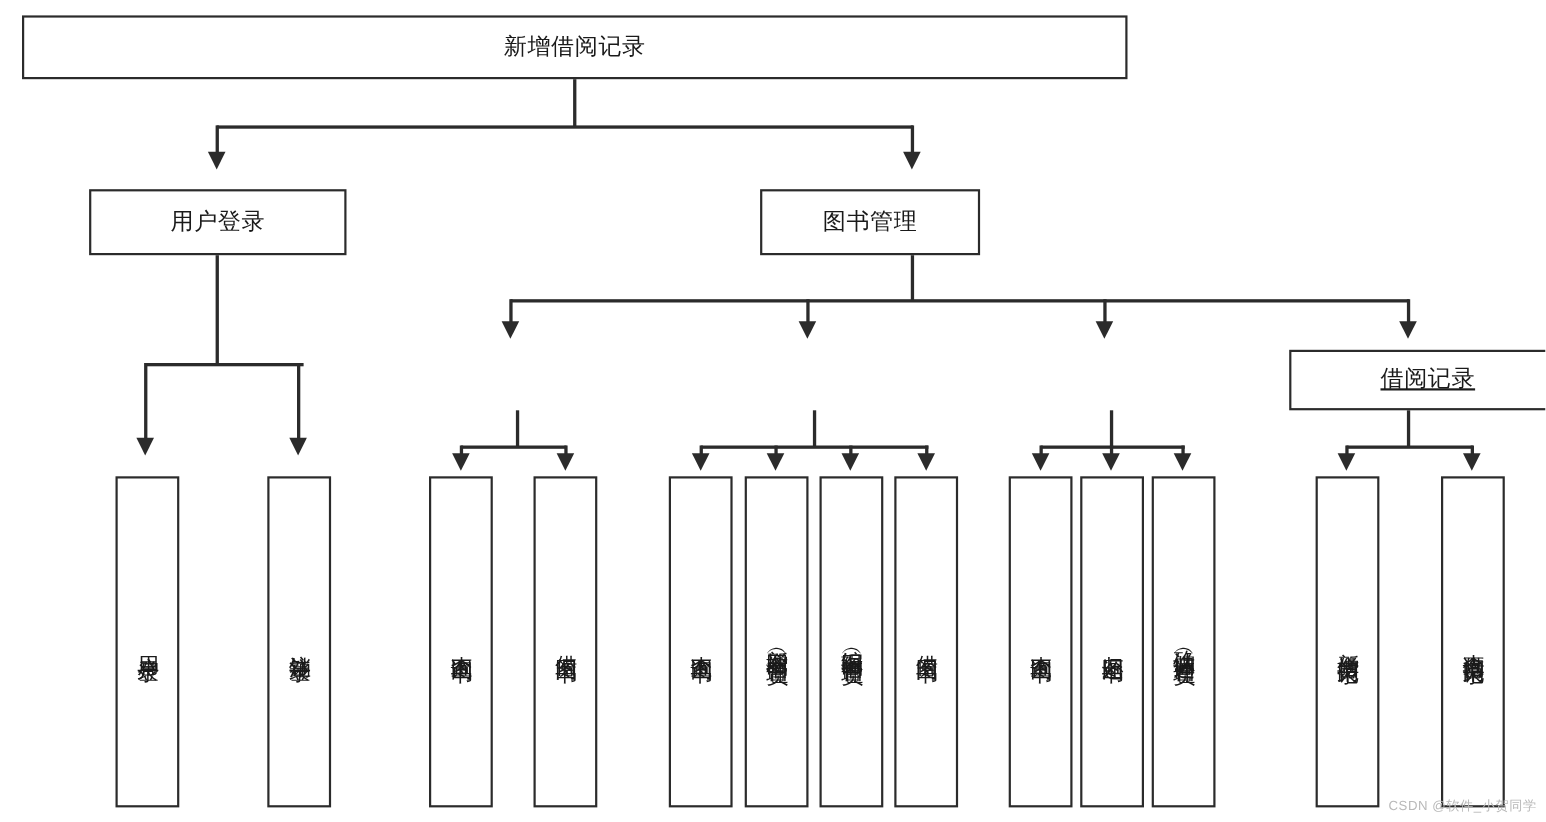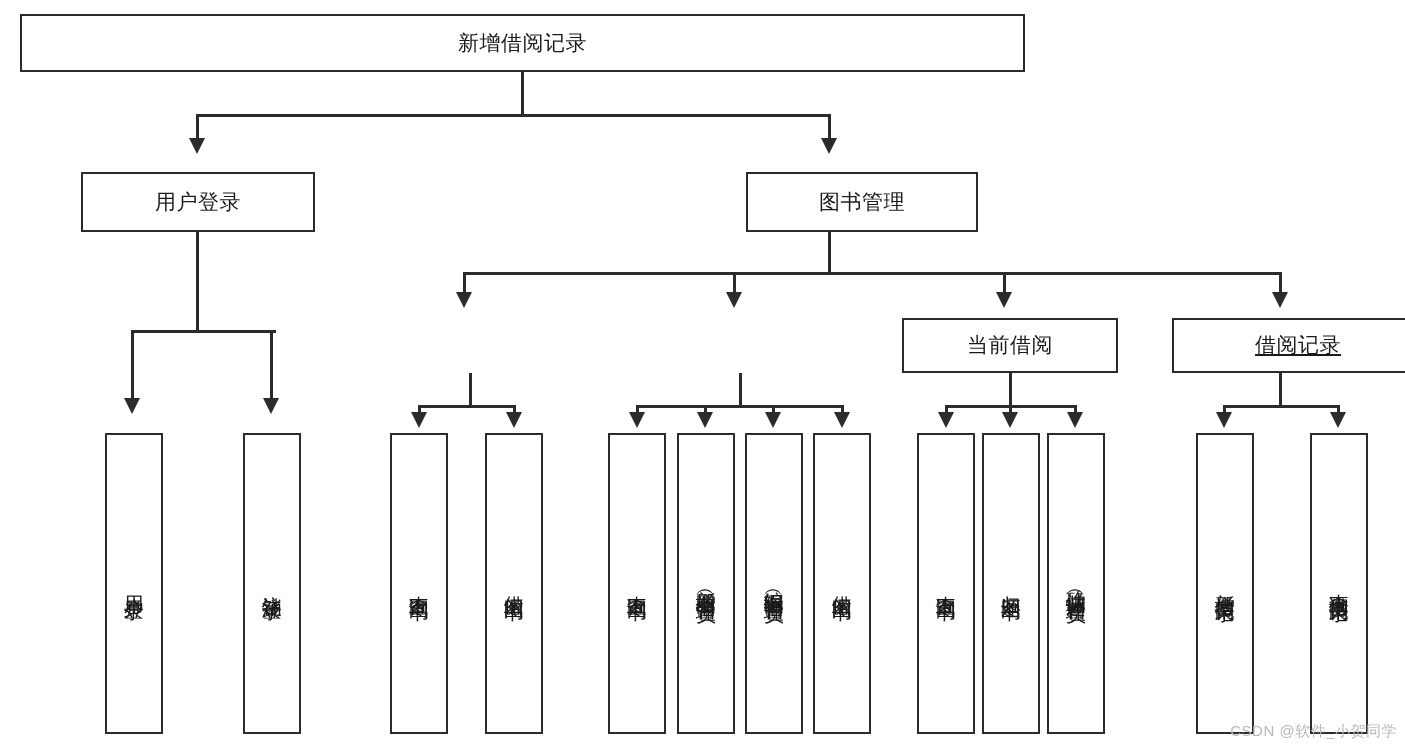--- a/index.html
+++ b/index.html
@@ -55,21 +55,21 @@
     width: 0;
     height: 0;
     border-left: 8px solid transparent;
     border-right: 8px solid transparent;
     border-top: 16px solid #2b2b2b;
   }
   #watermark {
     position: absolute;
     right: 8px;
     bottom: 6px;
-    font-size: 15px;
+    font-size: 12px;
     color: #b9b9b9;
     letter-spacing: 0.5px;
     white-space: nowrap;
     pointer-events: none;
   }
 </style>
 </head>
 <body>
 
 <div id="canvas">
@@ -81,21 +81,21 @@
   <div class="edge v" style="left:521px; top:72px; height:44px;"></div>
   <div class="edge h" style="left:197px; top:114px; width:633px;"></div>
   <div class="edge v" style="left:196px; top:114px; height:28px;"></div>
   <div class="arrow" style="left:189px; top:138px;"></div>
   <div class="edge v" style="left:828px; top:114px; height:28px;"></div>
   <div class="arrow" style="left:821px; top:138px;"></div>
 
   <div class="node" style="left:81px; top:172px; width:234px; height:60px;">
     <span class="label">用户登录</span>
   </div>
-  <div class="node" style="left:746px; top:172px; width:232px; height:60px;">
+  <div class="node" style="left:691px; top:172px; width:200px; height:60px;">
     <span class="label">图书管理</span>
   </div>
 
   <div class="edge v" style="left:196px; top:232px; height:100px;"></div>
   <div class="edge h" style="left:132px; top:330px; width:144px;"></div>
   <div class="edge v" style="left:131px; top:330px; height:72px;"></div>
   <div class="arrow" style="left:124px; top:398px;"></div>
   <div class="edge v" style="left:270px; top:330px; height:72px;"></div>
   <div class="arrow" style="left:263px; top:398px;"></div>
 
@@ -103,23 +103,20 @@
   <div class="edge h" style="left:464px; top:272px; width:817px;"></div>
   <div class="edge v" style="left:463px; top:272px; height:24px;"></div>
   <div class="arrow" style="left:456px; top:292px;"></div>
   <div class="edge v" style="left:733px; top:272px; height:24px;"></div>
   <div class="arrow" style="left:726px; top:292px;"></div>
   <div class="edge v" style="left:1003px; top:272px; height:24px;"></div>
   <div class="arrow" style="left:996px; top:292px;"></div>
   <div class="edge v" style="left:1279px; top:272px; height:24px;"></div>
   <div class="arrow" style="left:1272px; top:292px;"></div>
 
-  <div class="node" style="left:902px; top:318px; width:216px; height:55px;">
-    <span class="label">当前借阅</span>
-  </div>
   <div class="node" style="left:1172px; top:318px; width:252px; height:55px;text-decoration:underline;">
     <span class="label">借阅记录</span>
   </div>
 
   <div class="edge v" style="left:469px; top:373px; height:34px;"></div>
   <div class="edge h" style="left:419px; top:405px; width:96px;"></div>
   <div class="edge v" style="left:418px; top:405px; height:10px;"></div>
   <div class="arrow" style="left:411px; top:412px;"></div>
   <div class="edge v" style="left:513px; top:405px; height:10px;"></div>
   <div class="arrow" style="left:506px; top:412px;"></div>

